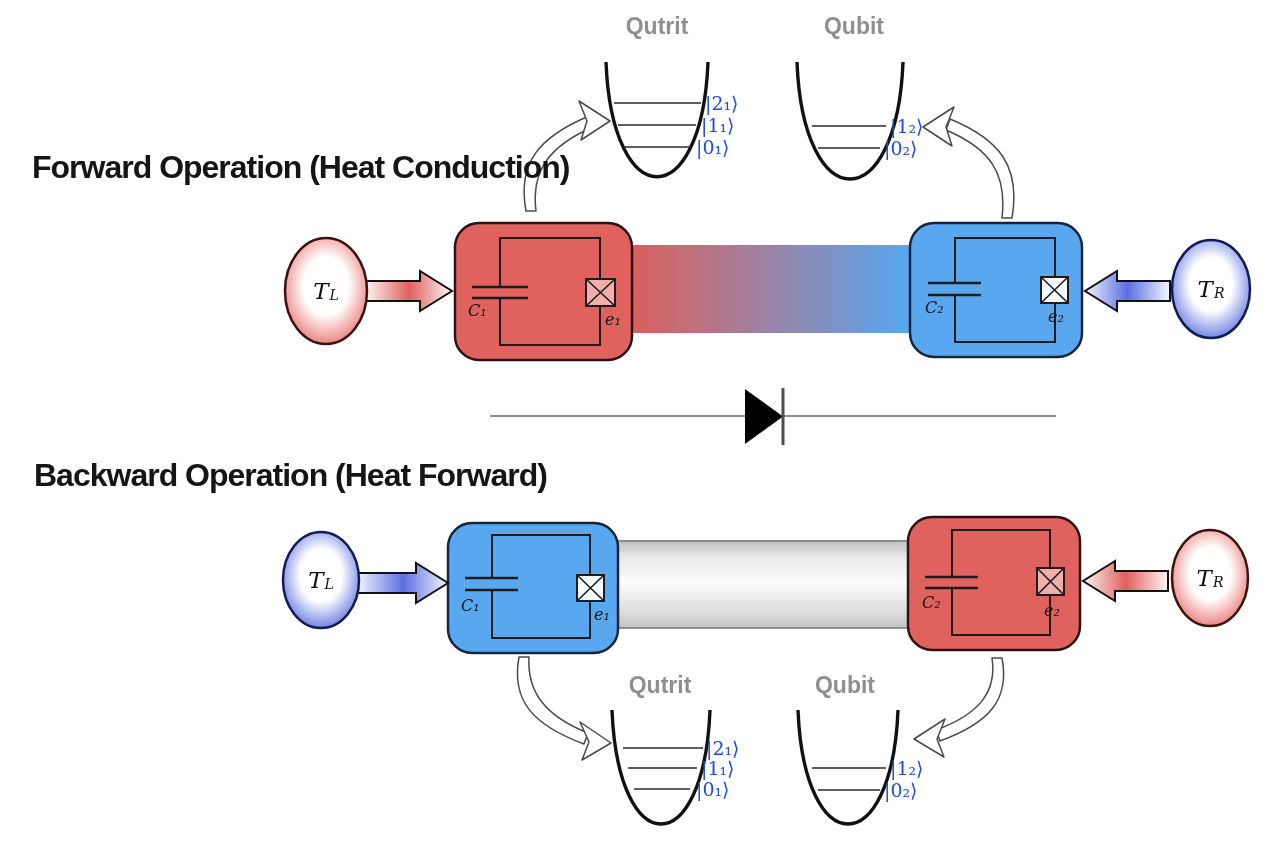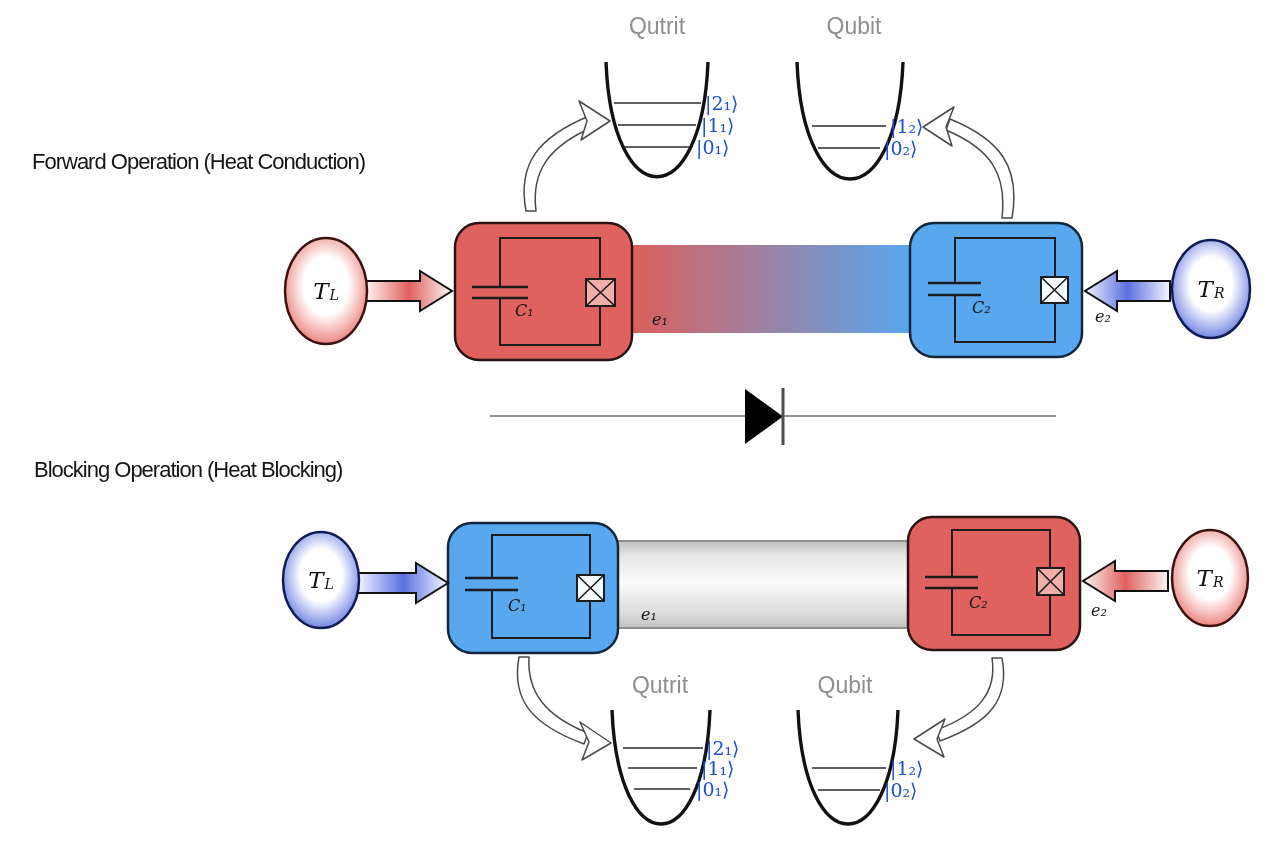--- a/index.html
+++ b/index.html
@@ -1,26 +1,26 @@
 <!DOCTYPE html>
 <html><head>
 <meta charset="utf-8">
 <style>
   html,body{margin:0;padding:0;background:#ffffff;}
   #fig{position:relative;width:1280px;height:844px;background:#ffffff;overflow:hidden;
        font-family:"Liberation Sans",sans-serif;}
   .abs{position:absolute;}
-  .heading{font-family:"Liberation Sans",sans-serif;font-weight:normal;font-size:22px;
+  .heading{font-family:"Liberation Sans",sans-serif;font-weight:bold;font-size:32px;
            letter-spacing:-1px;color:#151515;white-space:nowrap;}
-  .wellname{font-family:"Liberation Sans",sans-serif;font-weight:normal;font-size:23px;
+  .wellname{font-family:"Liberation Sans",sans-serif;font-weight:bold;font-size:23px;
             color:#8f8f8f;width:130px;text-align:center;}
   .ket{font-family:"DejaVu Serif","DejaVu Sans",serif;font-size:19px;color:#1d4ed8;
        transform:translateY(-50%);white-space:nowrap;}
   .celab{font-family:"DejaVu Serif","DejaVu Sans",serif;font-style:italic;font-size:16px;
-         color:#161616;white-space:nowrap;margin-left:47px;}
+         color:#161616;white-space:nowrap;}
   .tlab{font-family:"DejaVu Serif","DejaVu Sans",serif;font-style:italic;font-size:23px;
         color:#111;width:80px;height:42px;display:flex;align-items:center;justify-content:center;}
   .tlab sub{font-size:14px;font-style:italic;transform:translateY(4px);margin-left:1px;}
   svg{display:block;}
 </style>
 </head>
 <body>
 
 <div id="fig">
 
@@ -163,21 +163,21 @@
     <polygon points="358,573 416,573 416,563 448,583 416,603 416,593 358,593" fill="url(#arrowBlue)" stroke="#111" stroke-width="2"></polygon>
     <polygon points="1168,571 1115,571 1115,561 1083,581 1115,601 1115,591 1168,591" fill="url(#arrowRed)" stroke="#111" stroke-width="2"></polygon>
 
     <ellipse cx="326" cy="291" rx="41" ry="53" fill="url(#hotOval)" stroke="#3c1210" stroke-width="2.5"></ellipse>
     <ellipse cx="1211" cy="289" rx="39" ry="49" fill="url(#coldOval)" stroke="#101c56" stroke-width="2.5"></ellipse>
     <ellipse cx="321" cy="580" rx="38" ry="48" fill="url(#coldOval)" stroke="#101c56" stroke-width="2.5"></ellipse>
     <ellipse cx="1210" cy="578" rx="38" ry="48" fill="url(#hotOval)" stroke="#3c1210" stroke-width="2.5"></ellipse>
   </svg>
 
   <div class="abs heading" style="left:32px;top:149px">Forward Operation (Heat Conduction)</div>
-  <div class="abs heading" style="left:34px;top:457px">Blocking Operation (Heat Blocking)</div>
+  <div class="abs heading" style="left:34px;top:457px">Backward Operation (Heat Forward)</div>
 
   <div class="abs wellname" style="left:592px;top:13px">Qutrit</div>
   <div class="abs wellname" style="left:789px;top:13px">Qubit</div>
   <div class="abs wellname" style="left:595px;top:672px">Qutrit</div>
   <div class="abs wellname" style="left:780px;top:672px">Qubit</div>
 
   <div class="abs ket" style="left:705px;top:103px">|2₁⟩</div>
   <div class="abs ket" style="left:701px;top:125px">|1₁⟩</div>
   <div class="abs ket" style="left:696px;top:147px">|0₁⟩</div>
 

